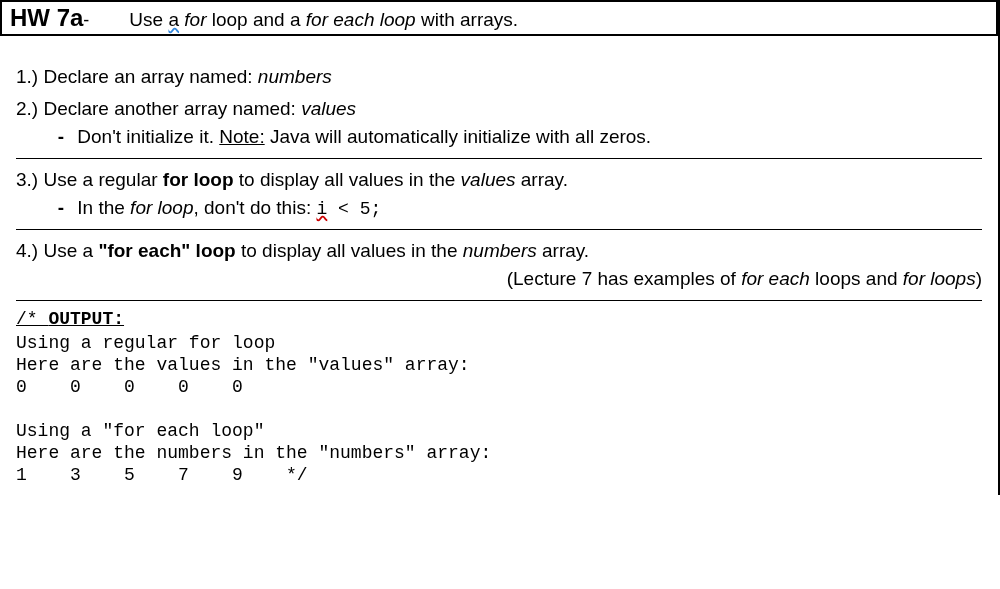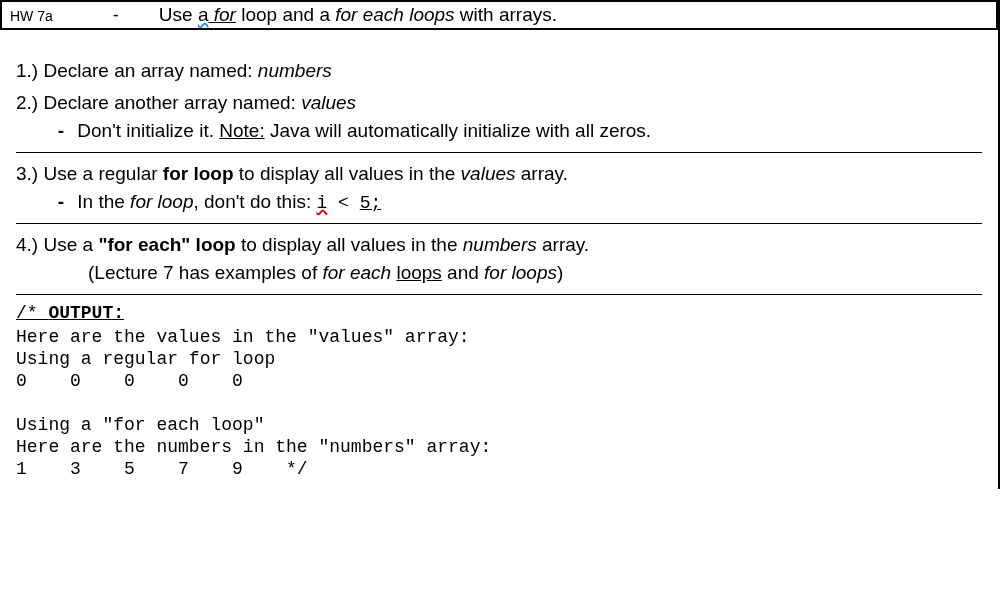--- a/index.html
+++ b/index.html
@@ -16,31 +16,30 @@
     padding-bottom: 8px;
   }
   .header-box {
     border: 2px solid #000;
     padding: 2px 8px;
     margin: 0;
     display: flex;
     align-items: baseline;
   }
   .hw-label {
-    font-weight: normal;
-    font-size: 14px;
-    margin-right: 60px;
+    font-weight: bold;
+    font-size: 24px;
   }
   .dash {
     margin-right: 40px;
   }
   .header-text {
     font-size: 19px;
   }
-  .u { text-decoration: underline; }
+  .u { }
   .wavy-red {
     text-decoration: underline wavy #c00;
     text-decoration-skip-ink: none;
   }
   .wavy-blue {
     text-decoration: underline wavy #38d;
   }
   .italic { font-style: italic; }
   .bold { font-weight: bold; }
   .content {
@@ -75,32 +74,32 @@
     margin: 6px 0 4px 16px;
     text-decoration: underline;
   }
   .output-line {
     font-family: "Courier New", Courier, monospace;
     font-size: 18px;
     margin: 2px 0 2px 16px;
     white-space: pre;
   }
   .note-u { text-decoration: underline; }
-  .indent2 { margin-left: 72px; }
+  .indent2 { margin-left: 72px; text-align: right; }
 </style>
 </head>
 <body>
 
 <div class="page">
 
   <div class="header-box">
     <span class="hw-label">HW 7a</span>
     <span class="dash">-</span>
     <span class="header-text">
-      <span>Use </span><span class="wavy-blue">a</span><span class="u italic"><span> </span><span>for</span></span><span> loop</span><span>  and a  </span><span class="italic">for each loops</span><span>  with arrays.</span>
+      <span>Use </span><span class="wavy-blue">a</span><span class="u italic"><span> </span><span>for</span></span><span> loop</span><span>  and a  </span><span class="italic">for each loop</span><span>  with arrays.</span>
     </span>
   </div>
 
   <div class="content">
 
     <div class="item">
       <span>1.)</span><span>  Declare an array named:   </span><span class="italic">numbers</span>
     </div>
 
     <div class="item">
@@ -128,21 +127,21 @@
       <span>(Lecture 7 has examples of </span><span class="italic">for each </span><span class="u">loops</span><span> and </span><span class="italic">for loops</span><span>)</span>
     </div>
 
     <hr class="sep">
 
   </div>
 
   <div class="output-title">
     <span>/* </span><span class="bold">OUTPUT:</span>
   </div>
+  <div class="output-line">Using a regular for loop</div>
   <div class="output-line">Here are the values in the "values" array:</div>
-  <div class="output-line">Using a regular for loop</div>
   <div class="output-line">0    0    0    0    0</div>
   <div class="output-line"> </div>
   <div class="output-line">Using a "for each loop"</div>
   <div class="output-line">Here are the numbers in the "numbers" array:</div>
   <div class="output-line">1    3    5    7    9    */</div>
 
 </div>
 
 </body></html>

